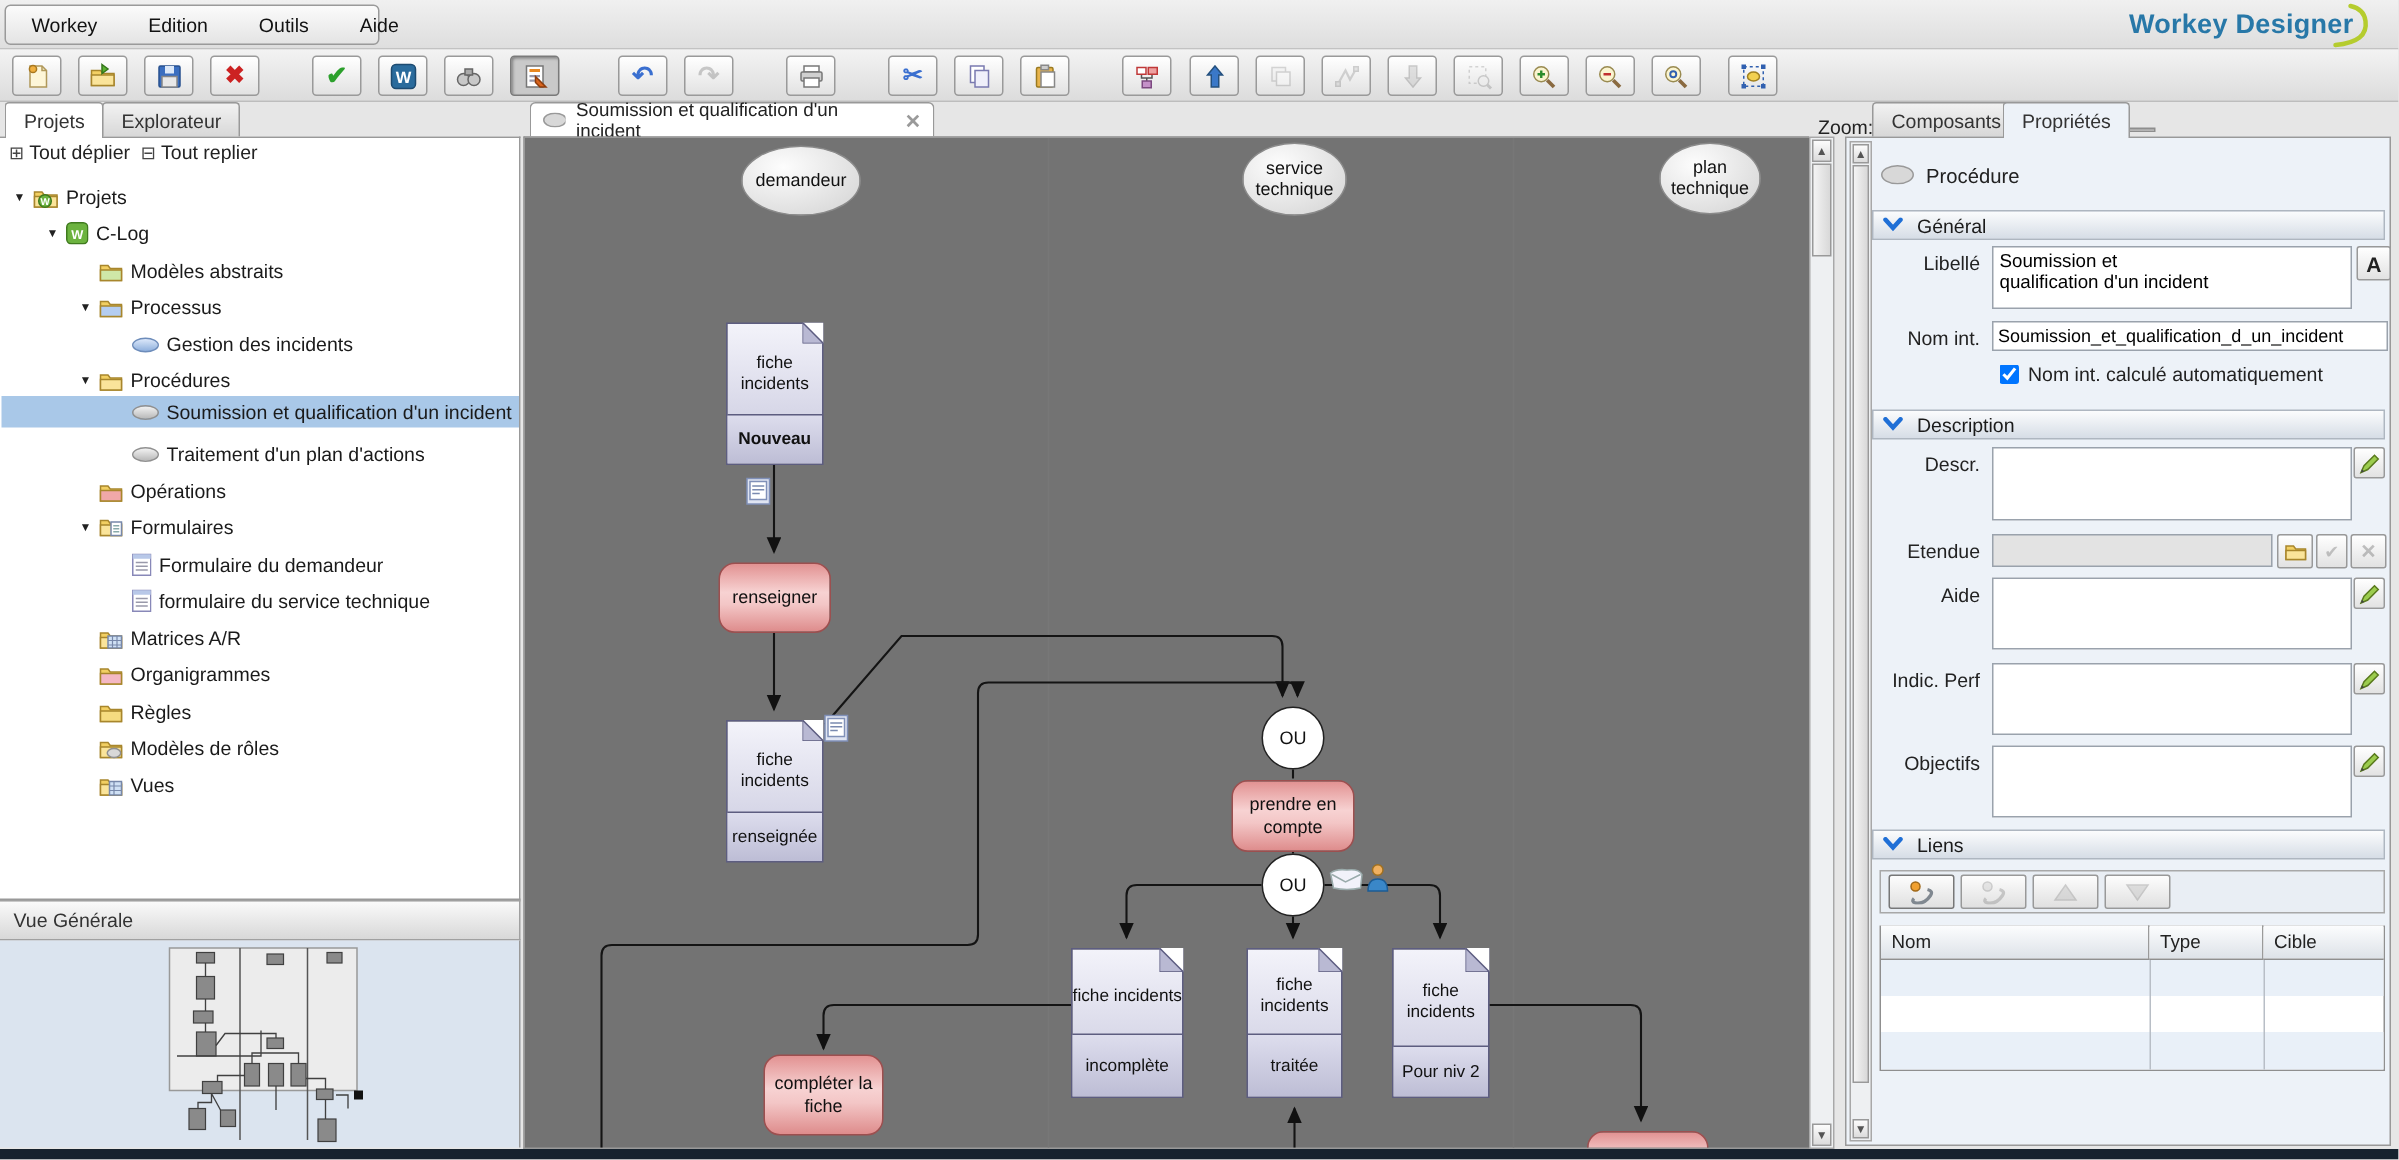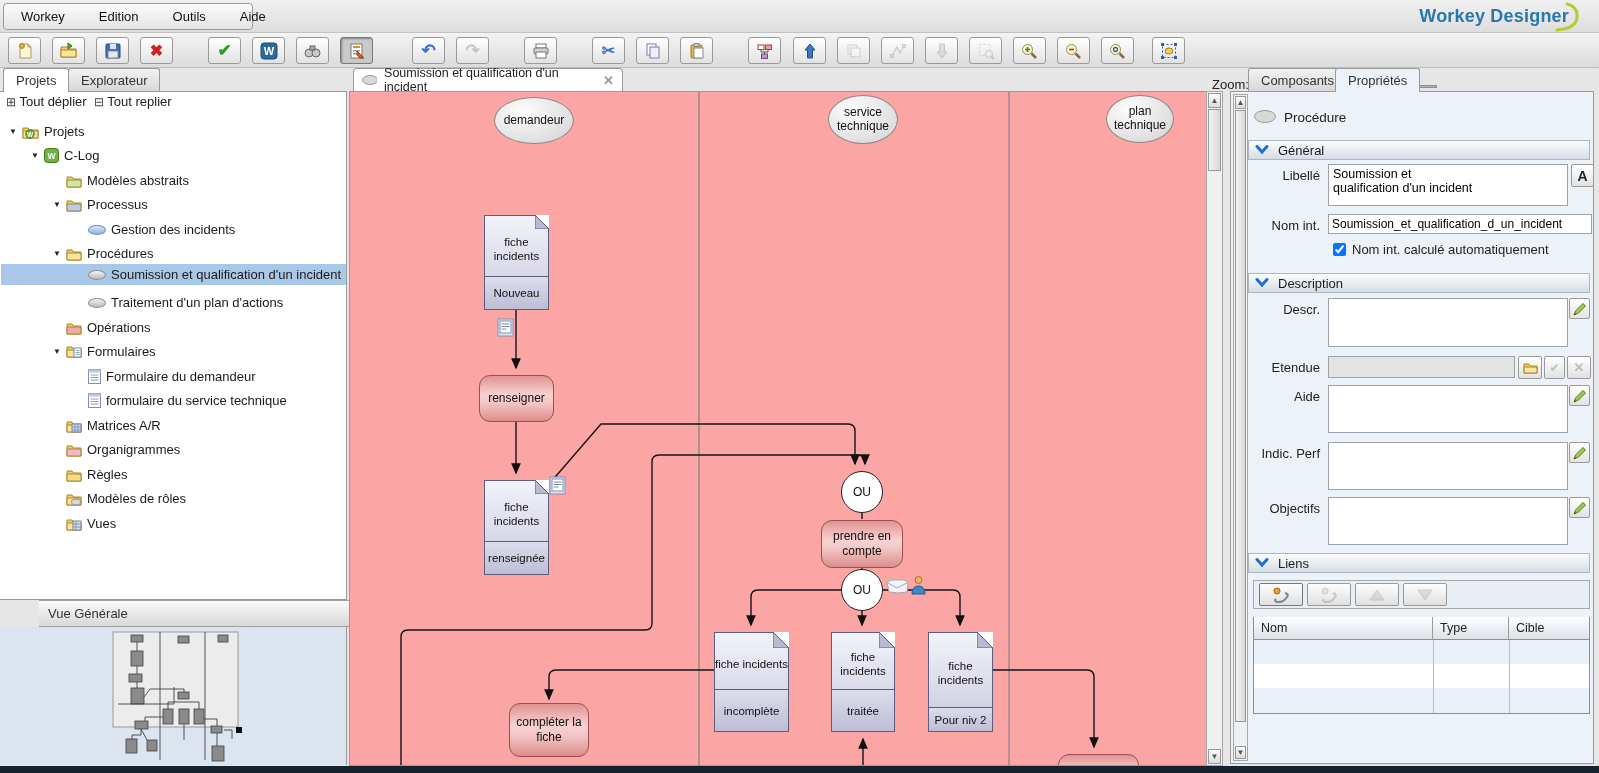--- a/index.html
+++ b/index.html
@@ -31,27 +31,27 @@
   #left-tree-box { left:0; top:91px; width:347px; height:509px; background:#fff; border:1px solid #999; border-left:none; overflow:hidden; }
   #expand-bar { left:6px; top:94px; font-size:13px; color:#222; }
   #expand-bar span.box { font-size:12px; color:#444; }
   .tree-row { position:absolute; left:1px; width:345px; height:21px; display:flex; align-items:center; font-size:13px; color:#1a1a1a; }
   .tree-row.selected { background:#a9c8e8; }
   .tr-arrow { width:13px; font-size:8px; color:#222; text-align:left; }
   .tr-icon { margin-right:5px; display:inline-flex; }
   .oval-ic { width:18px; height:10px; border-radius:50%; background:linear-gradient(#f2f2f2,#b9b9b9); border:1px solid #909090; }
   .oval-ic.blue { background:linear-gradient(#dce8fa,#8fb0dd); border-color:#6d8cba; }
 
-  #vg-bar { left:0; top:600px; width:347px; height:27px; background:linear-gradient(#fafafa,#d8d8d8); border:1px solid #a0a0a0; border-left:none; display:flex; align-items:center; padding-left:9px; font-size:13px; color:#333;margin-left:39px; }
+  #vg-bar { left:0; top:600px; width:347px; height:27px; background:linear-gradient(#fafafa,#d8d8d8); border:1px solid #a0a0a0; border-left:none; display:flex; align-items:center; padding-left:9px; font-size:13px; color:#333; }
   #minimap { left:0; top:627px; width:347px; height:138px; background:#dbe4ef; border-right:1px solid #999; }
 
   
   #canvas-tabbar { left:348px; top:68px; width:858px; height:23px; }
   #canvas-tab { left:5px; top:0; width:270px; height:23px; background:#fff; border:1px solid #999; border-bottom:none; border-radius:4px 4px 0 0; display:flex; align-items:center; padding:0 8px; gap:7px; font-size:12.5px; }
-  #canvas { left:349px; top:91px; width:857px; height:675px; background:#fca5a5; border:1px solid #999; border-right:none; overflow:hidden; }
+  #canvas { left:349px; top:91px; width:857px; height:675px; background:#737373; border:1px solid #999; border-right:none; overflow:hidden; }
   .lane-oval { position:absolute; border:1px solid #8a8a8a; border-radius:50%; background:radial-gradient(ellipse at 35% 30%, #fdfdfd, #d2d2d2); display:flex; align-items:center; justify-content:center; text-align:center; font-size:12px; color:#111; line-height:1.15; }
   .doc { position:absolute; background:linear-gradient(#f3f3fa,#c7c7dd); border:1px solid #5d5d80; display:flex; flex-direction:column; }
   .doc-title { flex:1; display:flex; align-items:center; justify-content:center; text-align:center; font-size:11.5px; line-height:1.2; color:#111; padding-top:8px; }
   .doc-band { border-top:1px solid #5d5d80; background:linear-gradient(#dddded,#bdbdd5); display:flex; align-items:center; justify-content:center; font-size:11.5px; color:#111; }
   .fold { position:absolute; top:-1px; right:-1px; }
   .task { position:absolute; border:1px solid #9c4f4f; border-radius:11px; background:linear-gradient(180deg,#e29292 0%, #f7d2d2 42%, #f3c6c6 60%, #de8c8c 100%); display:flex; align-items:center; justify-content:center; text-align:center; font-size:12px; color:#111; line-height:1.25; }
   .gate { position:absolute; width:42px; height:42px; border:1.4px solid #222; border-radius:50%; background:#fff; display:flex; align-items:center; justify-content:center; font-size:12px; color:#111; }
   .mini-doc-ic { position:absolute; }
 
   
@@ -521,21 +521,21 @@
     </div>
   <div class="lane-oval" style="left:478px;top:3px;width:70px;height:49px">
       <span>service technique</span>
     </div>
   <div class="lane-oval" style="left:756px;top:3px;width:68px;height:48px">
       <span>plan technique</span>
     </div>
 
   <div class="doc" style="left:134px;top:123px;width:65px;height:95px">
     <div class="doc-title">fiche incidents</div>
-    <div class="doc-band" style="height:33px;font-weight:normal">Nouveau</div>
+    <div class="doc-band" style="height:33px;font-weight:bold">Nouveau</div>
     <svg class="fold" width="14" height="14">
         <polygon points="0,0 14,0 14,14" fill="#ffffff"></polygon>
         <polygon points="0,0 14,14 0,14" fill="#b9b9d3" stroke="#5d5d80" stroke-width="1"></polygon>
       </svg>
   </div>
   <div class="doc" style="left:134px;top:388px;width:65px;height:95px">
     <div class="doc-title">fiche incidents</div>
     <div class="doc-band" style="height:33px">renseignée</div>
     <svg class="fold" width="14" height="14">
         <polygon points="0,0 14,0 14,14" fill="#ffffff"></polygon>
@@ -553,21 +553,21 @@
   <div class="doc" style="left:481px;top:540px;width:64px;height:100px">
     <div class="doc-title">fiche incidents</div>
     <div class="doc-band" style="height:42px">traitée</div>
     <svg class="fold" width="16" height="16">
         <polygon points="0,0 16,0 16,16" fill="#ffffff"></polygon>
         <polygon points="0,0 16,16 0,16" fill="#b9b9d3" stroke="#5d5d80" stroke-width="1"></polygon>
       </svg>
   </div>
   <div class="doc" style="left:578px;top:540px;width:65px;height:100px">
     <div class="doc-title">fiche incidents</div>
-    <div class="doc-band" style="height:24px">Pour niv 2</div>
+    <div class="doc-band" style="height:34px">Pour niv 2</div>
     <svg class="fold" width="16" height="16">
         <polygon points="0,0 16,0 16,16" fill="#ffffff"></polygon>
         <polygon points="0,0 16,16 0,16" fill="#b9b9d3" stroke="#5d5d80" stroke-width="1"></polygon>
       </svg>
   </div>
 
   <div class="task" style="left:129px;top:283px;width:75px;height:47px">
       <span>renseigner</span>
     </div>
   <div class="task" style="left:471px;top:428px;width:82px;height:48px">

